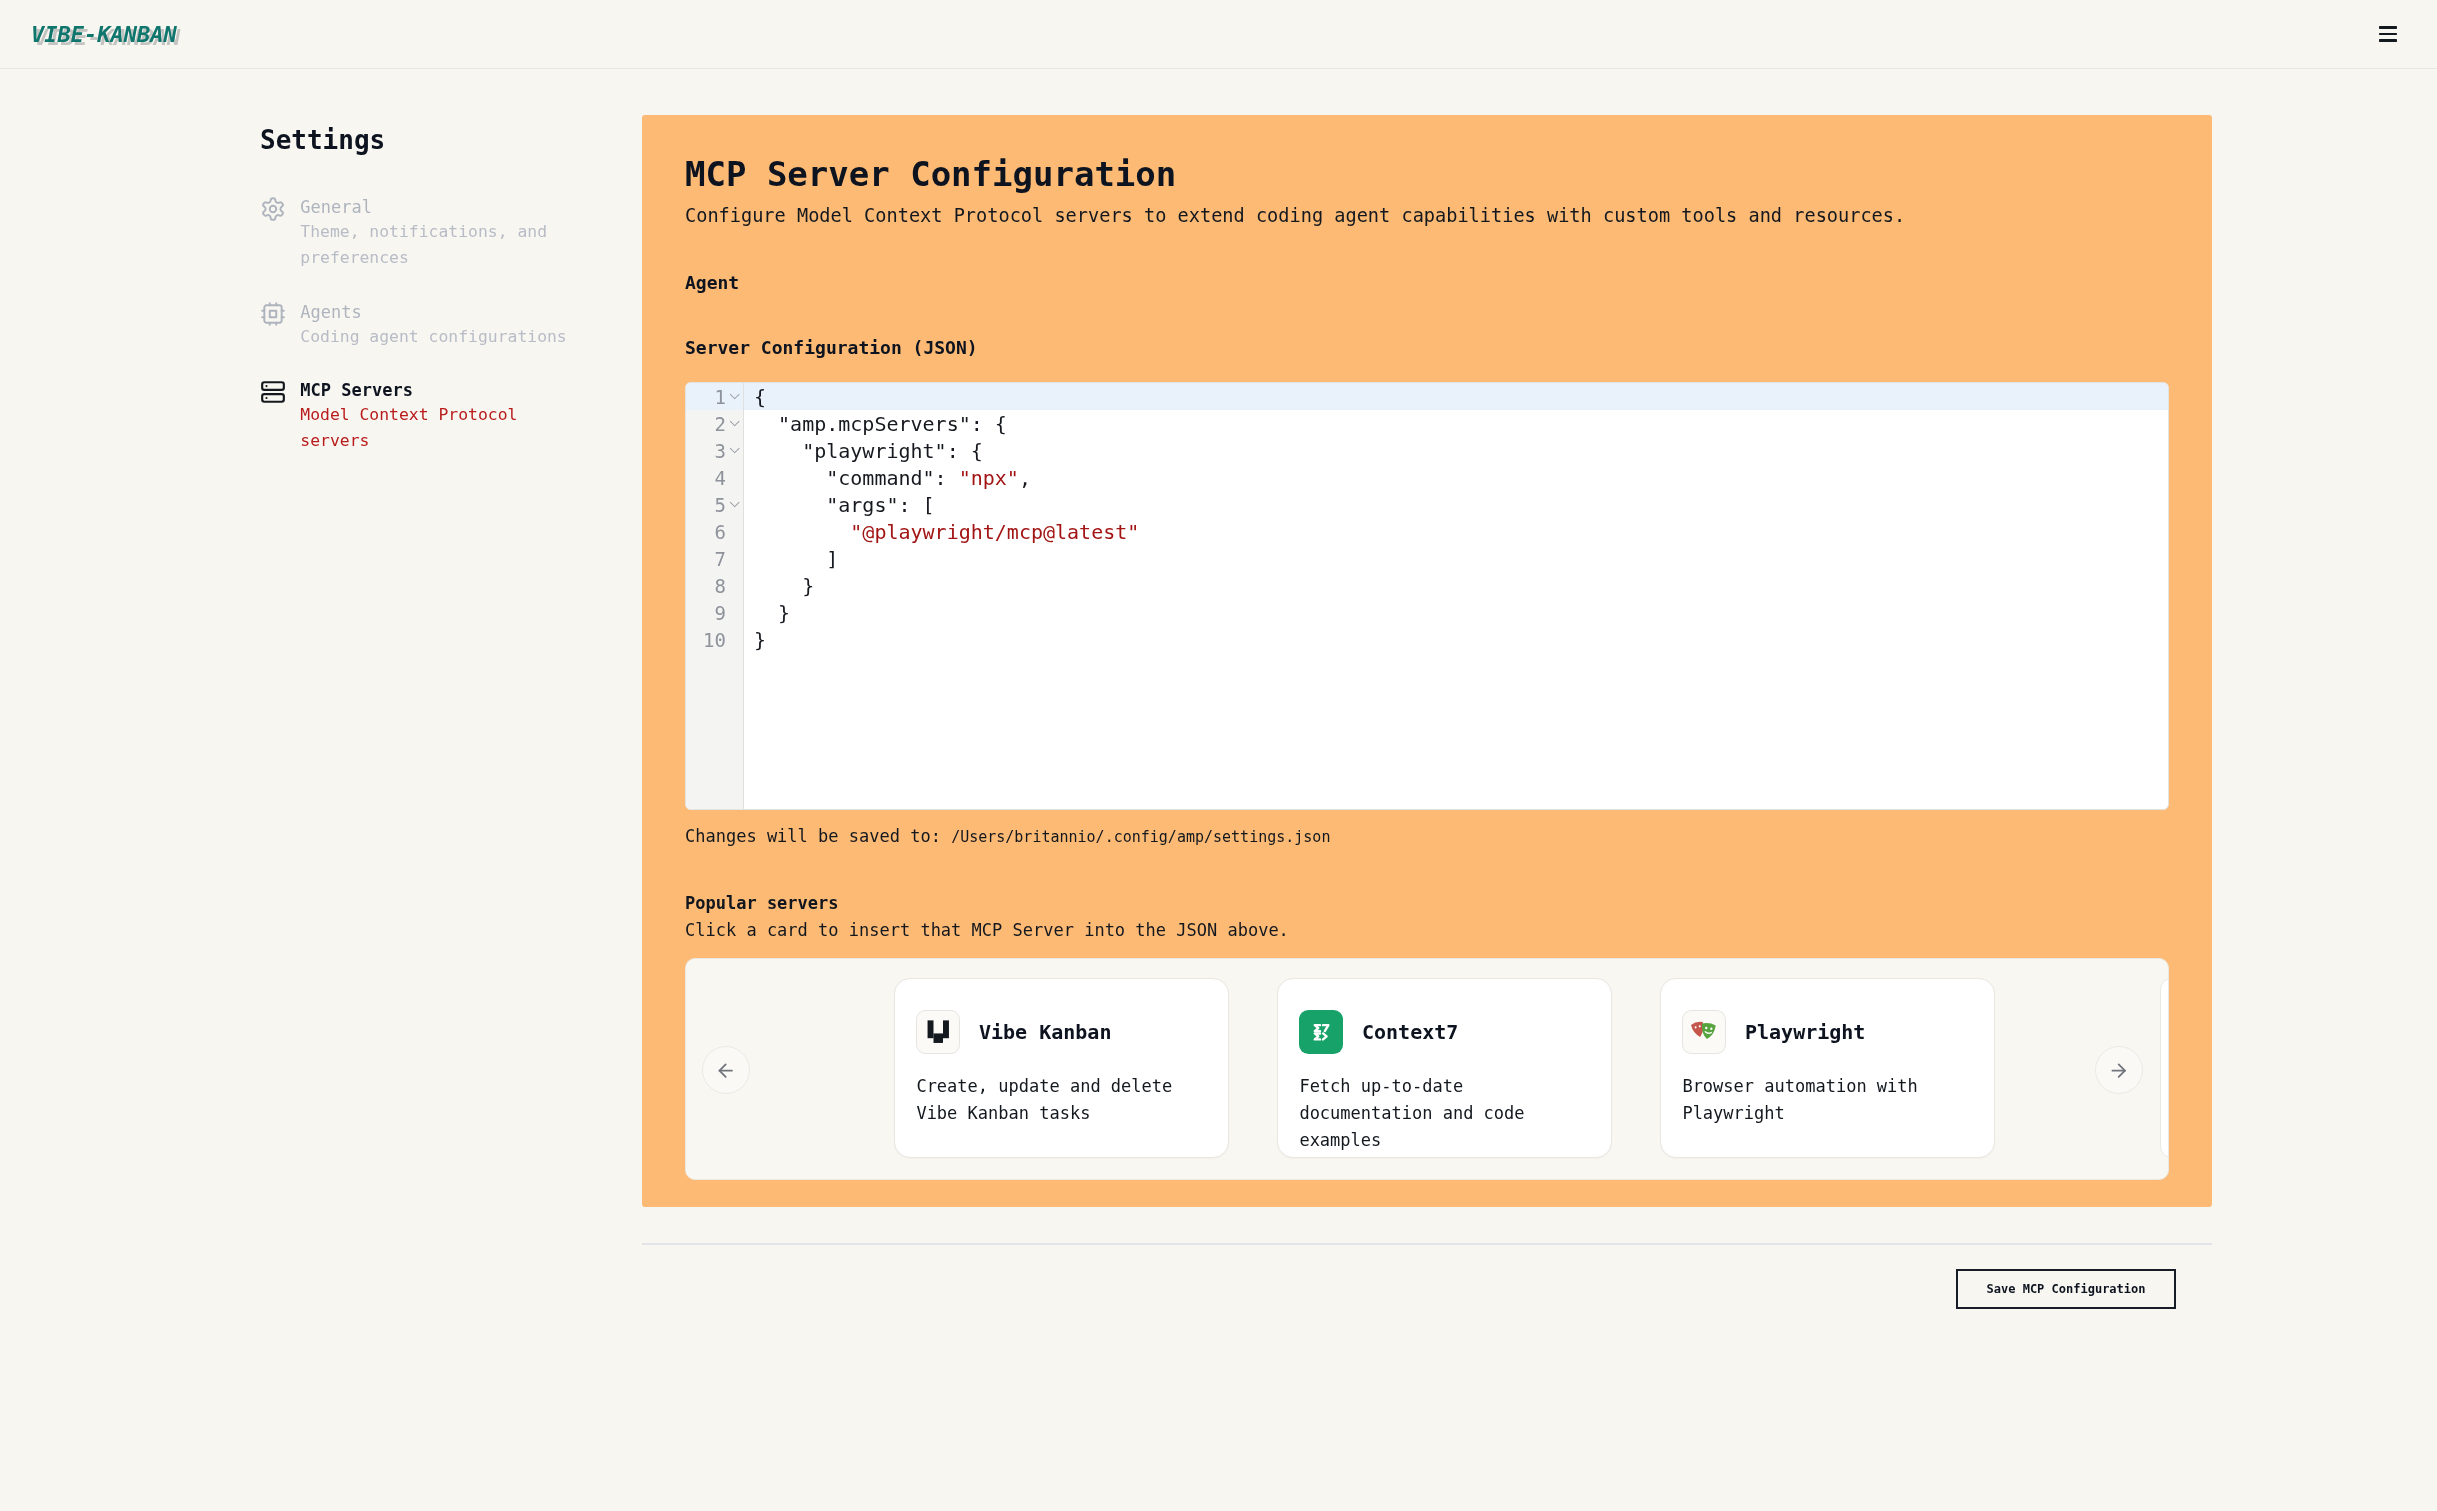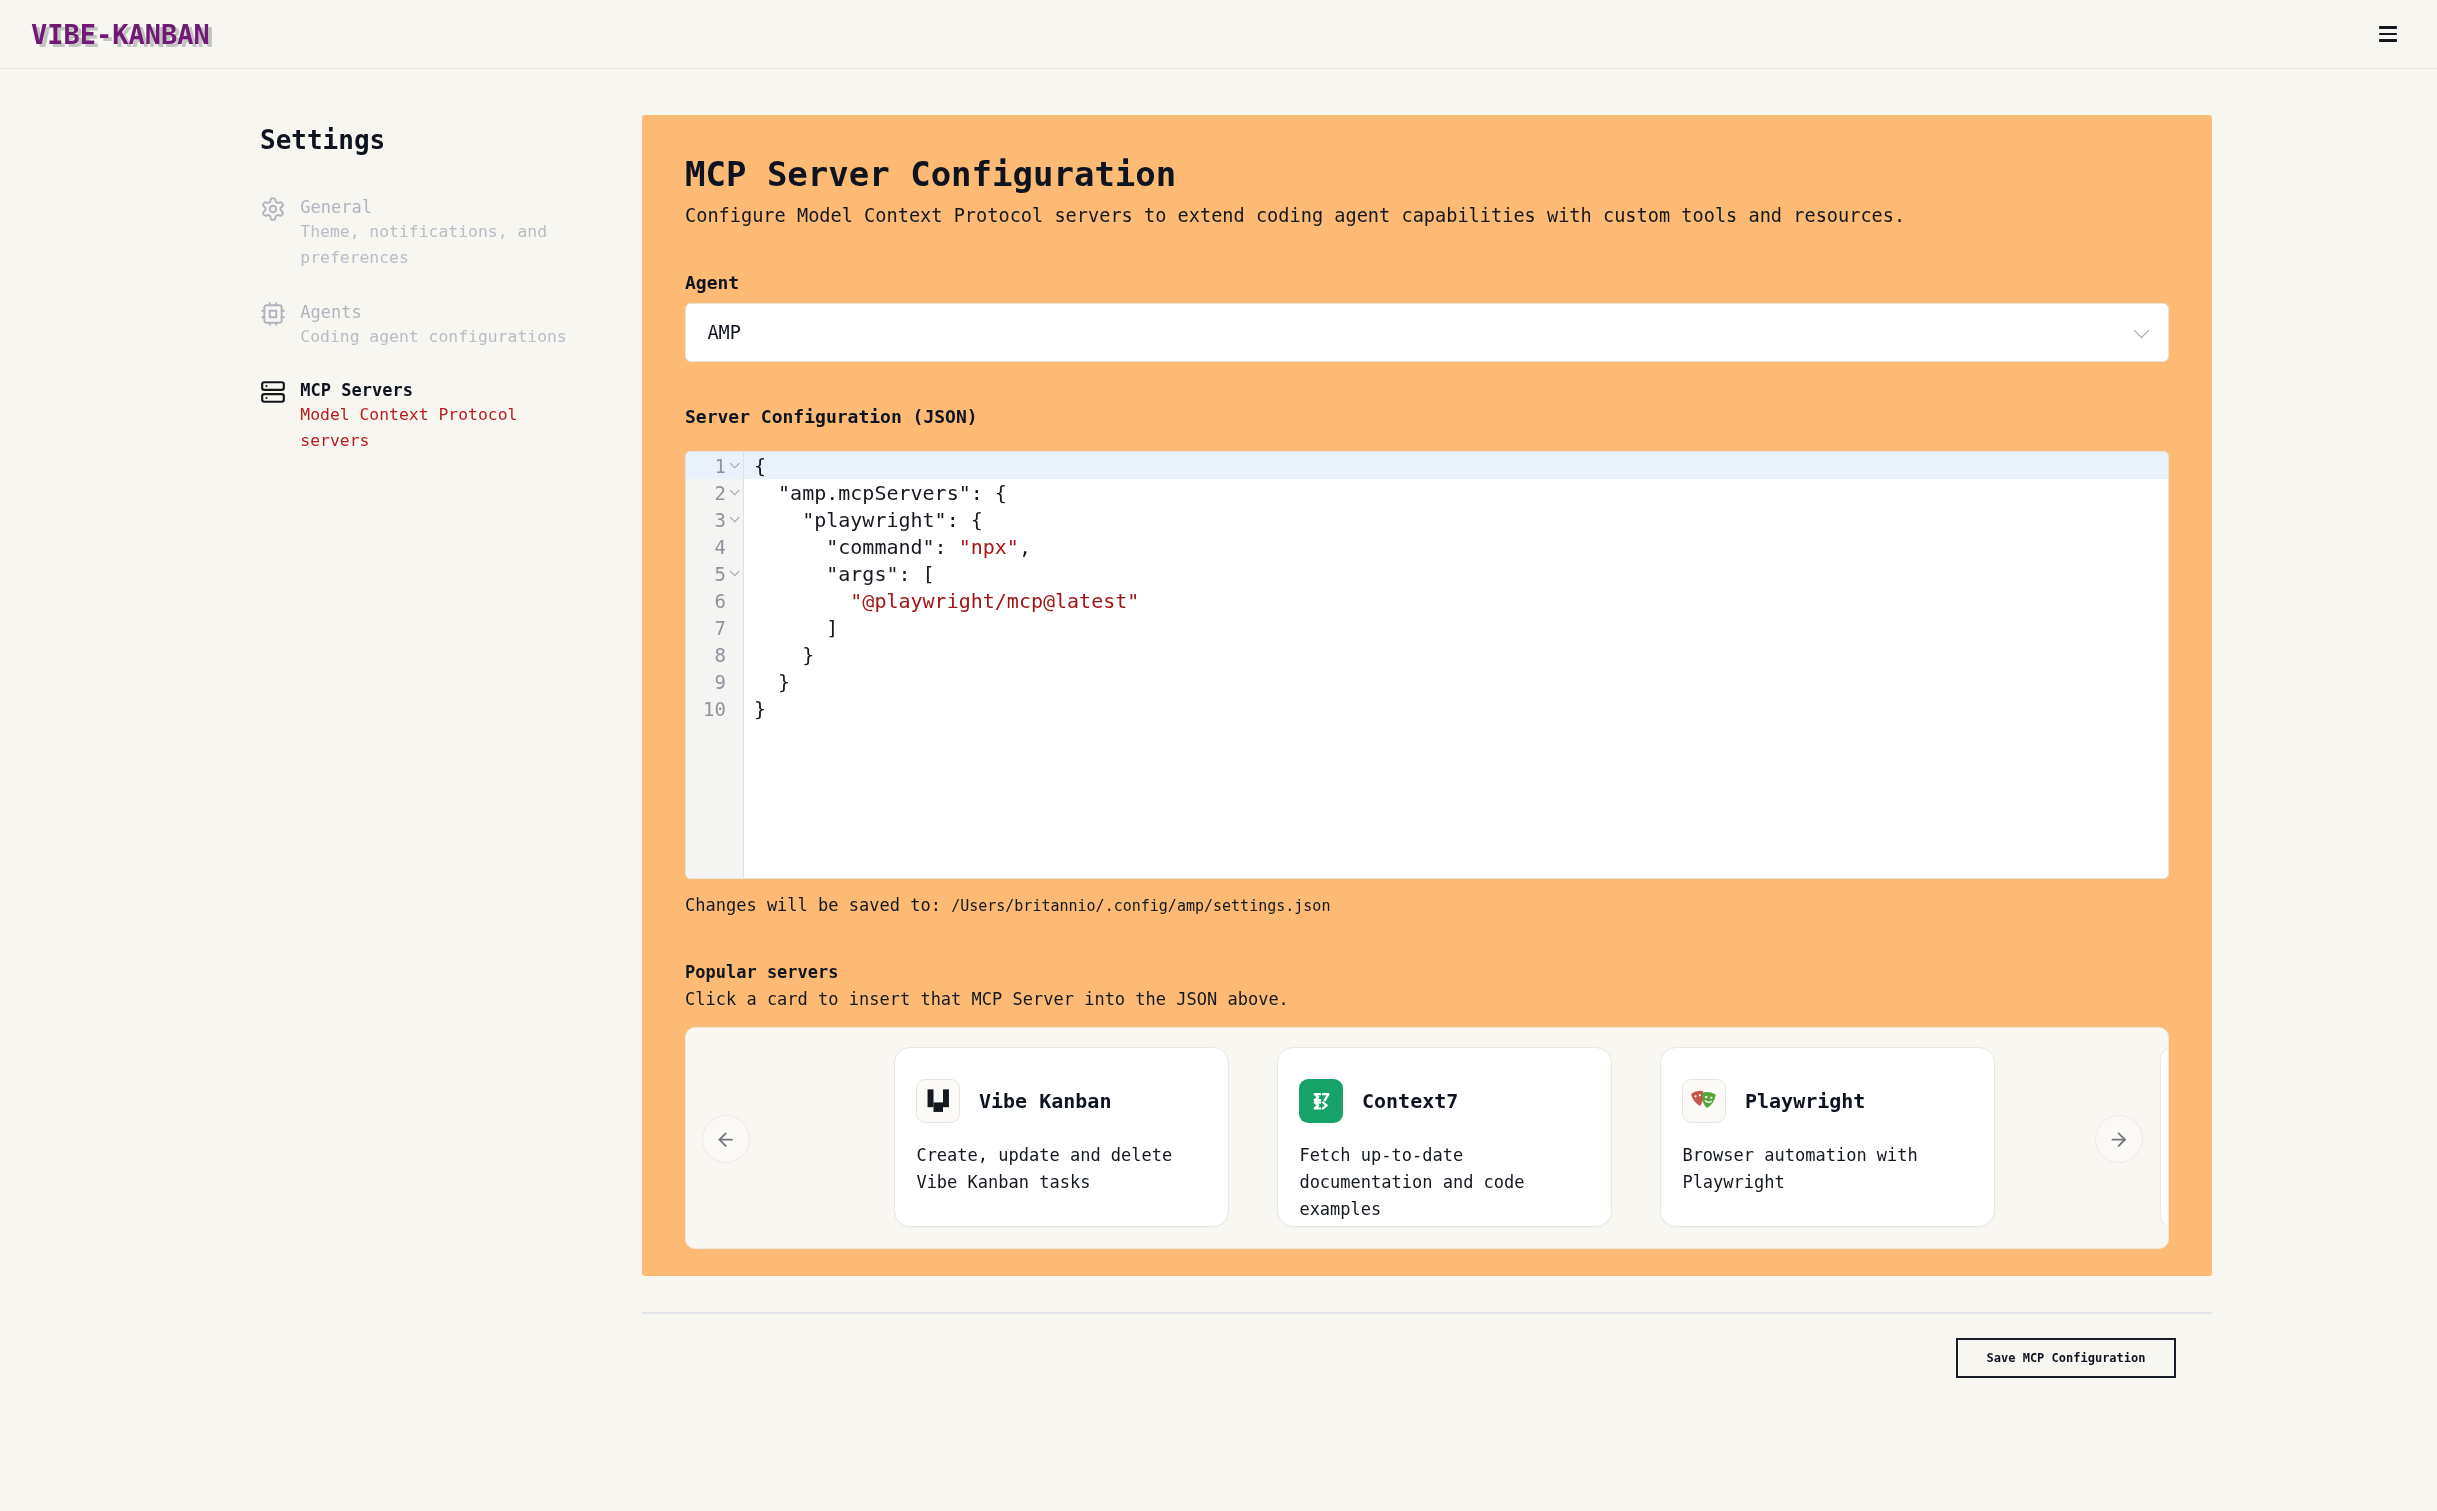--- a/index.html
+++ b/index.html
@@ -9,22 +9,23 @@
     font-family:"DejaVu Sans Mono","Liberation Mono",monospace;
     color:#10151e;
     -webkit-font-smoothing:antialiased;
   }
   .header{
     height:69px;display:flex;align-items:center;justify-content:space-between;
     padding:0 31px;border-bottom:1.4px solid #e9e7e2;background:#f8f6f1;
     box-sizing:border-box;
   }
   .logo{
-    font-size:27px;font-weight:bold;letter-spacing:0px;color:#701a75;
+    font-size:22px;font-weight:bold;letter-spacing:0px;color:#0f766e;
     text-shadow:3.6px 2.9px 0 #c3c3c1;
+    font-style:italic;
   }
   .hamburger{width:28.5px;height:28.5px;display:flex;flex-direction:column;justify-content:center;gap:3.6px;cursor:pointer;}
   .hamburger .bar{width:18.6px;height:2.9px;background:#14181f;border-radius:0.7px;}
 
   .body-row{display:flex;align-items:flex-start;}
   
   .sidebar{margin-left:260px;margin-top:56px;width:318px;flex:none;}
   .sidebar-title{font-size:26px;font-weight:bold;color:#0d1420;}
   .nav{margin-top:40px;display:flex;flex-direction:column;gap:28.5px;}
   .nav-item{display:flex;gap:14.3px;cursor:pointer;}
@@ -180,24 +181,20 @@
       </div>
 
     </div>
   </div>
 
   <div class="panel">
     <div class="page-title">MCP Server Configuration</div>
     <div class="page-subtitle">Configure Model Context Protocol servers to extend coding agent capabilities with custom tools and resources.</div>
 
     <div class="field-label agent-label">Agent</div>
-    <div class="select">
-      <span class="sel-value">AMP</span>
-      <span class="chev"></span>
-    </div>
 
     <div class="field-label editor-label">Server Configuration (JSON)</div>
     <div class="editor">
       <div class="cm-gutter">
           <div class="cm-gcell active">
             <span class="num">1</span>
             <span class="foldslot">
               <span class="fold"></span>
             </span>
           </div>

